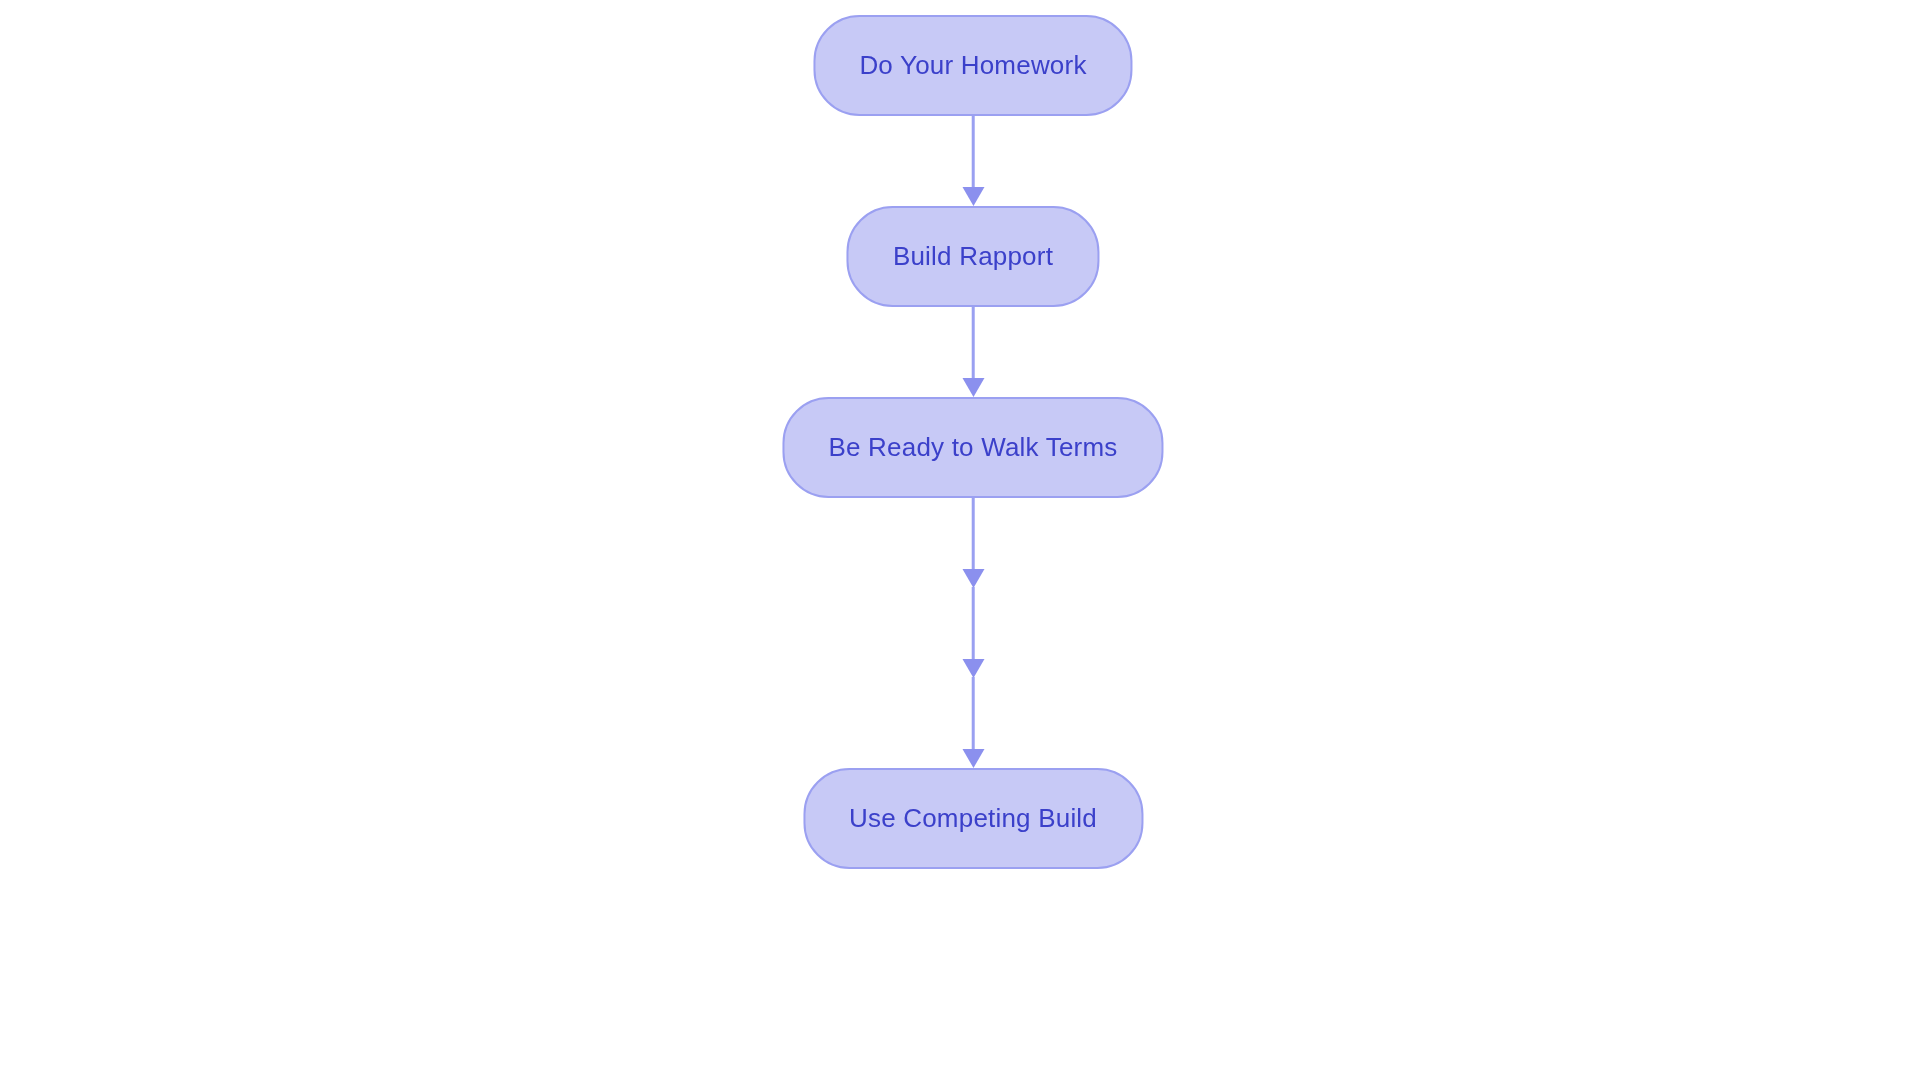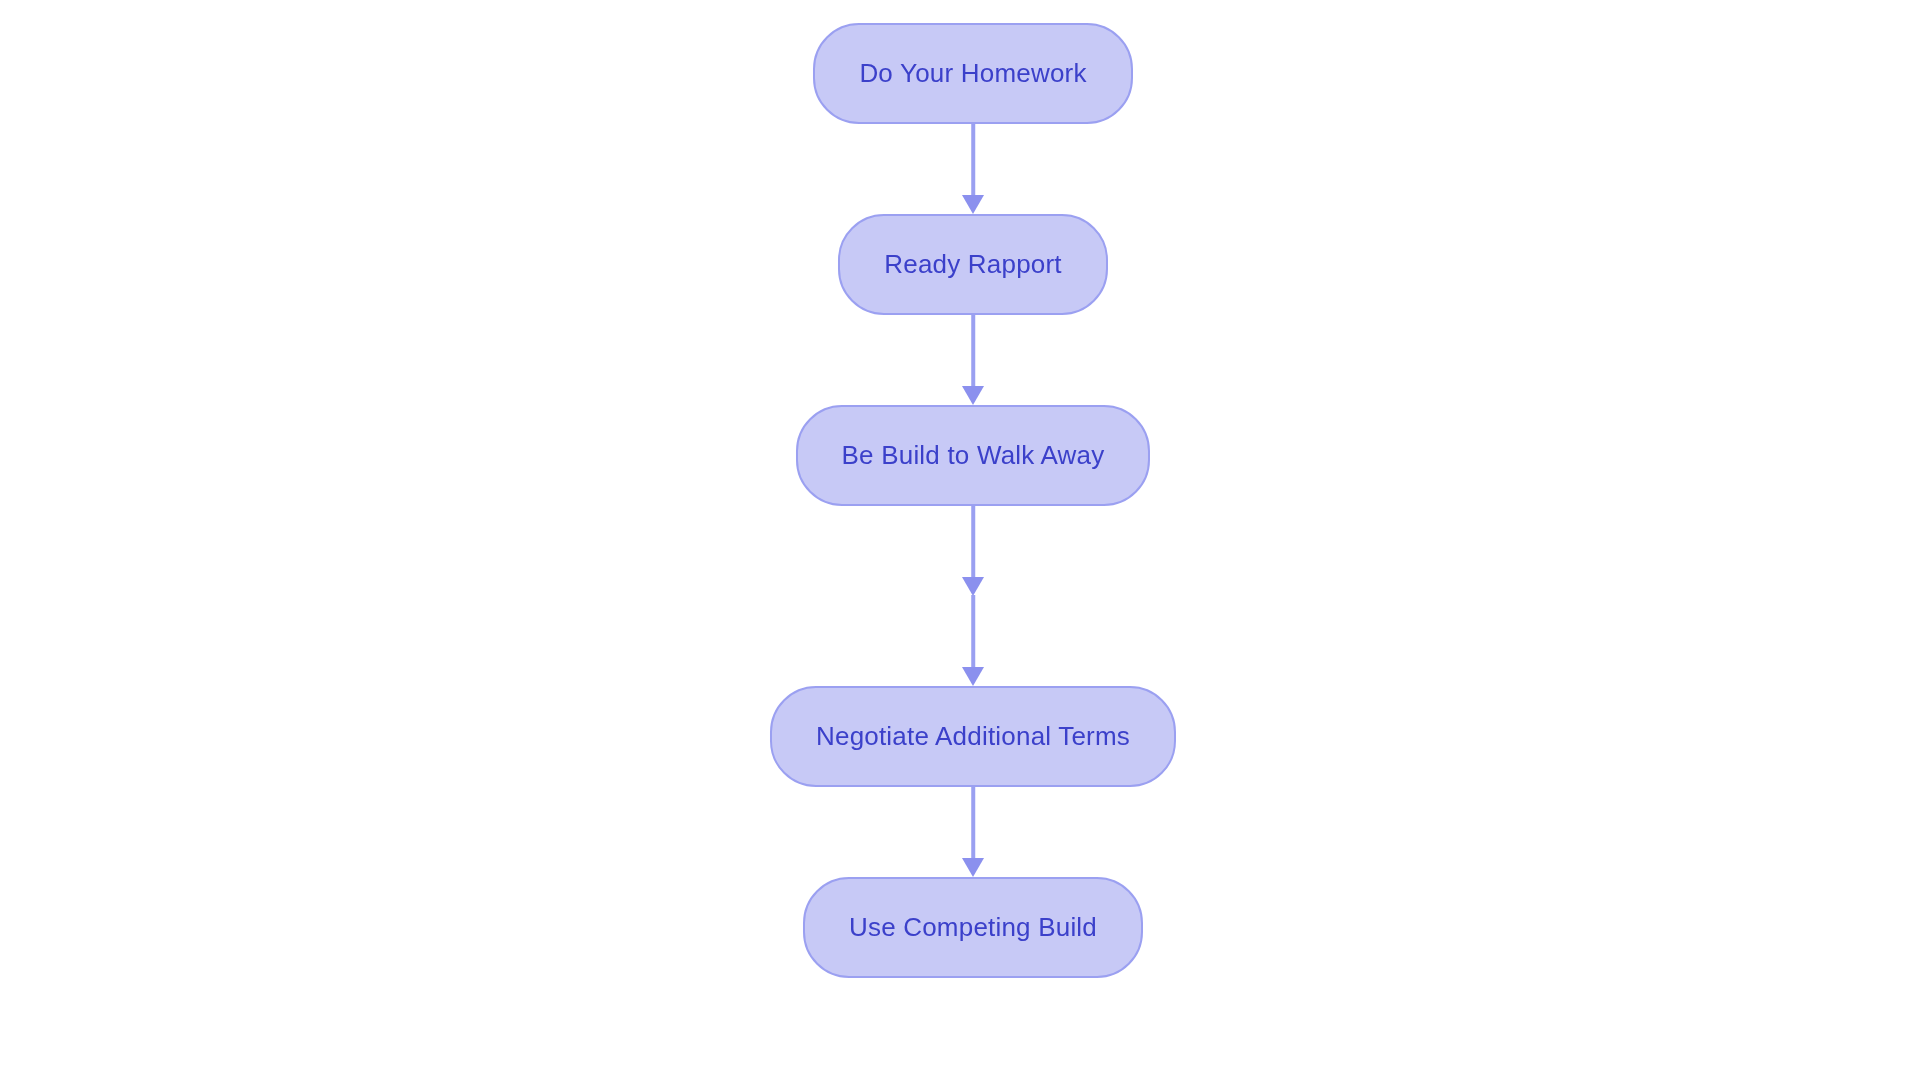--- a/index.html
+++ b/index.html
@@ -10,21 +10,21 @@
   }
   .canvas {
     position: relative;
     width: 1920px;
     height: 1083px;
     background: var(--bg, #ffffff);
     overflow: hidden;
   }
   .flow-column {
     position: absolute;
-    top: 23px;
+    top: 15px;
     left: 973px;
     transform: translateX(-50%);
     display: flex;
     flex-direction: column;
     align-items: center;
   }
   .node {
     box-sizing: border-box;
     height: 101px;
     min-width: 230px;
@@ -74,41 +74,40 @@
 <div class="canvas">
   <div class="flow-column">
 
     <div class="node">Do Your Homework</div>
 
     <div class="edge">
       <div class="shaft"></div>
       <div class="head"></div>
     </div>
 
-    <div class="node">Ready Rapport</div>
+    <div class="node">Build Rapport</div>
 
     <div class="edge">
       <div class="shaft"></div>
       <div class="head"></div>
     </div>
 
-    <div class="node">Be Build to Walk Away</div>
+    <div class="node">Be Ready to Walk Terms</div>
 
     <div class="edge">
       <div class="shaft"></div>
       <div class="head"></div>
     </div>
 
 
     <div class="edge">
       <div class="shaft"></div>
       <div class="head"></div>
     </div>
 
-    <div class="node">Negotiate Additional Terms</div>
 
     <div class="edge">
       <div class="shaft"></div>
       <div class="head"></div>
     </div>
 
     <div class="node">Use Competing Build</div>
 
   </div>
 </div>

